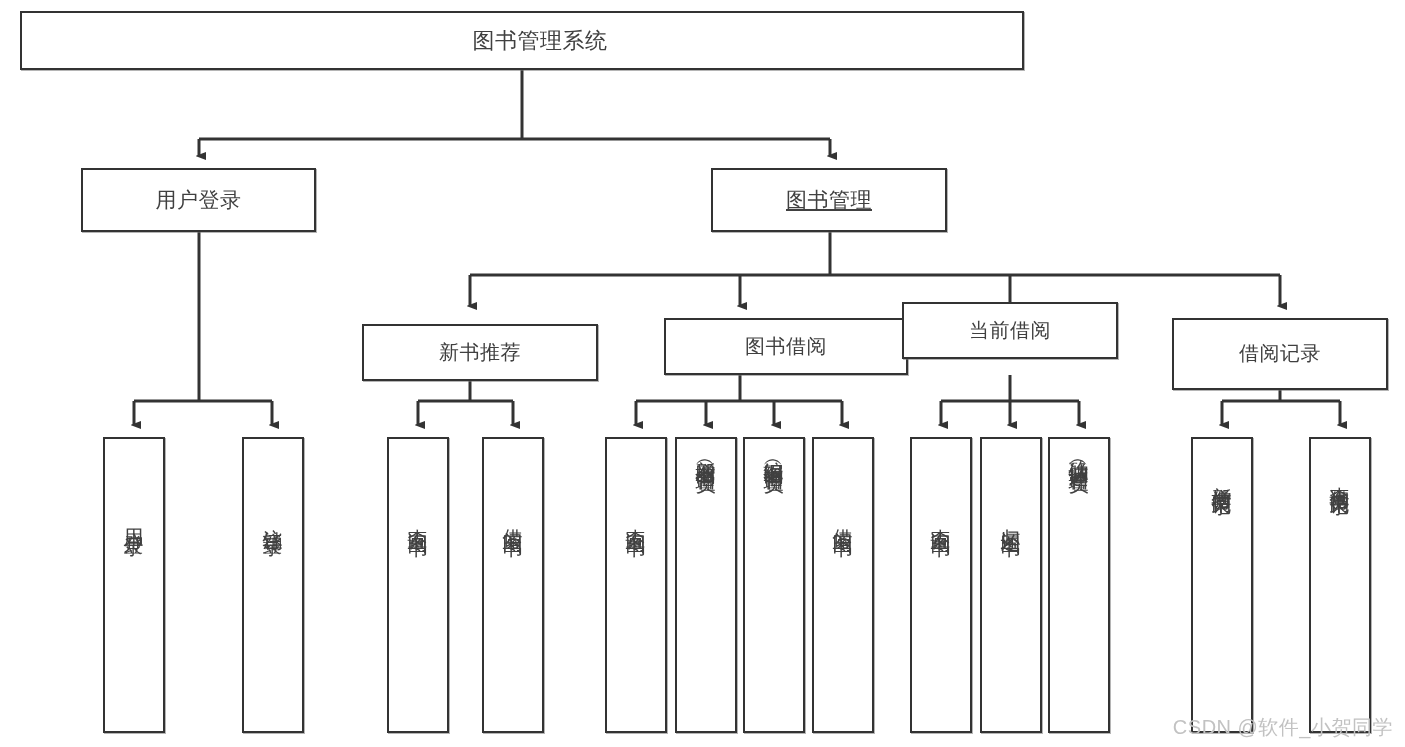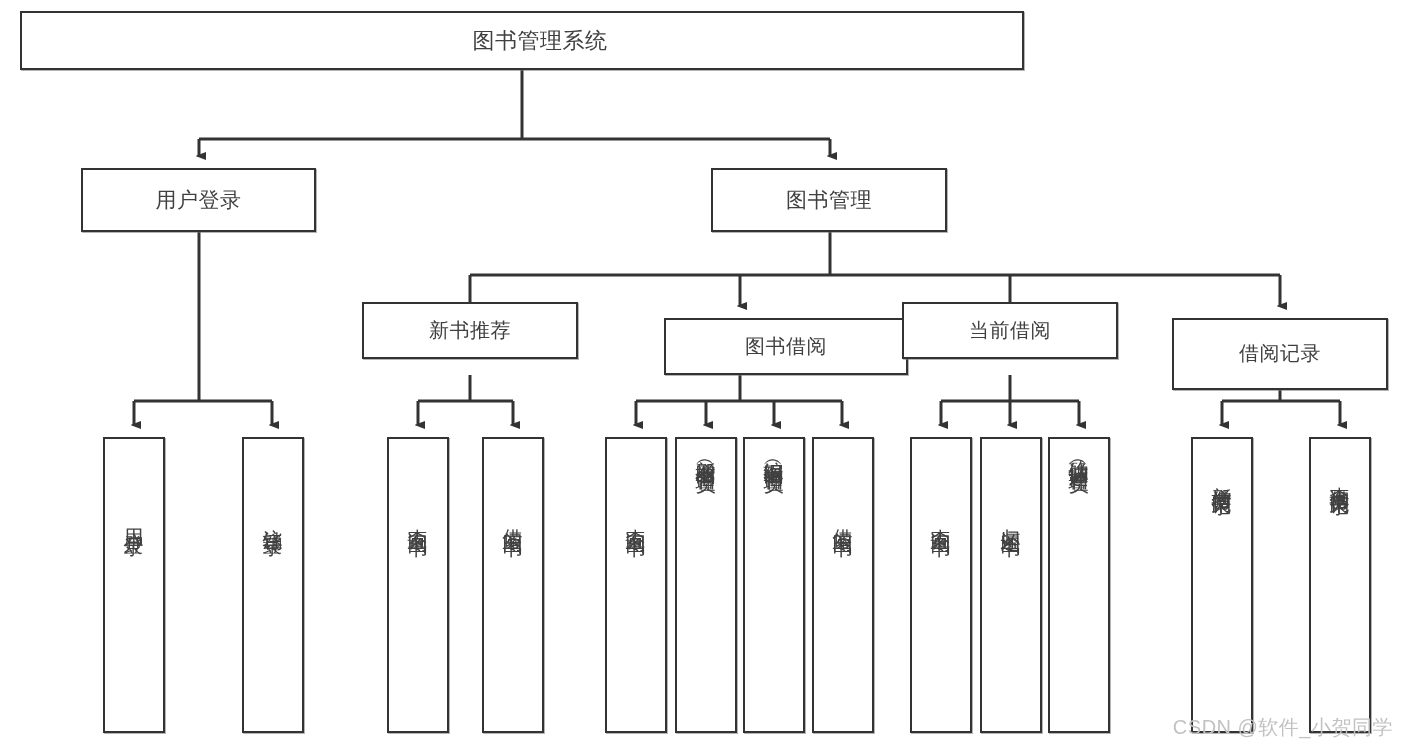--- a/index.html
+++ b/index.html
@@ -138,25 +138,25 @@
     </g>
   </svg>
 
   <div class="node root" style="left:20px; top:11px; width:1004px; height:59px;">
     <span class="label">图书管理系统</span>
   </div>
 
   <div class="node level2" style="left:81px; top:168px; width:235px; height:64px;">
     <span class="label">用户登录</span>
   </div>
-  <div class="node level2" style="left:711px; top:168px; width:236px; height:64px;">
+  <div class="node level2" style="left:711px; top:168px; width:236px; height:64px;text-decoration:underline;">
     <span class="label">图书管理</span>
   </div>
 
-  <div class="node level3" style="left:362px; top:302px; width:216px; height:57px;">
+  <div class="node level3" style="left:362px; top:324px; width:236px; height:57px;">
     <span class="label">新书推荐</span>
   </div>
   <div class="node level3" style="left:664px; top:318px; width:244px; height:57px;justify-content:center;">
     <span class="label">图书借阅</span>
   </div>
   <div class="node level3" style="left:902px; top:302px; width:216px; height:57px;">
     <span class="label">当前借阅</span>
   </div>
   <div class="node level3" style="left:1172px; top:318px; width:216px; height:72px;">
     <span class="label">借阅记录</span>

